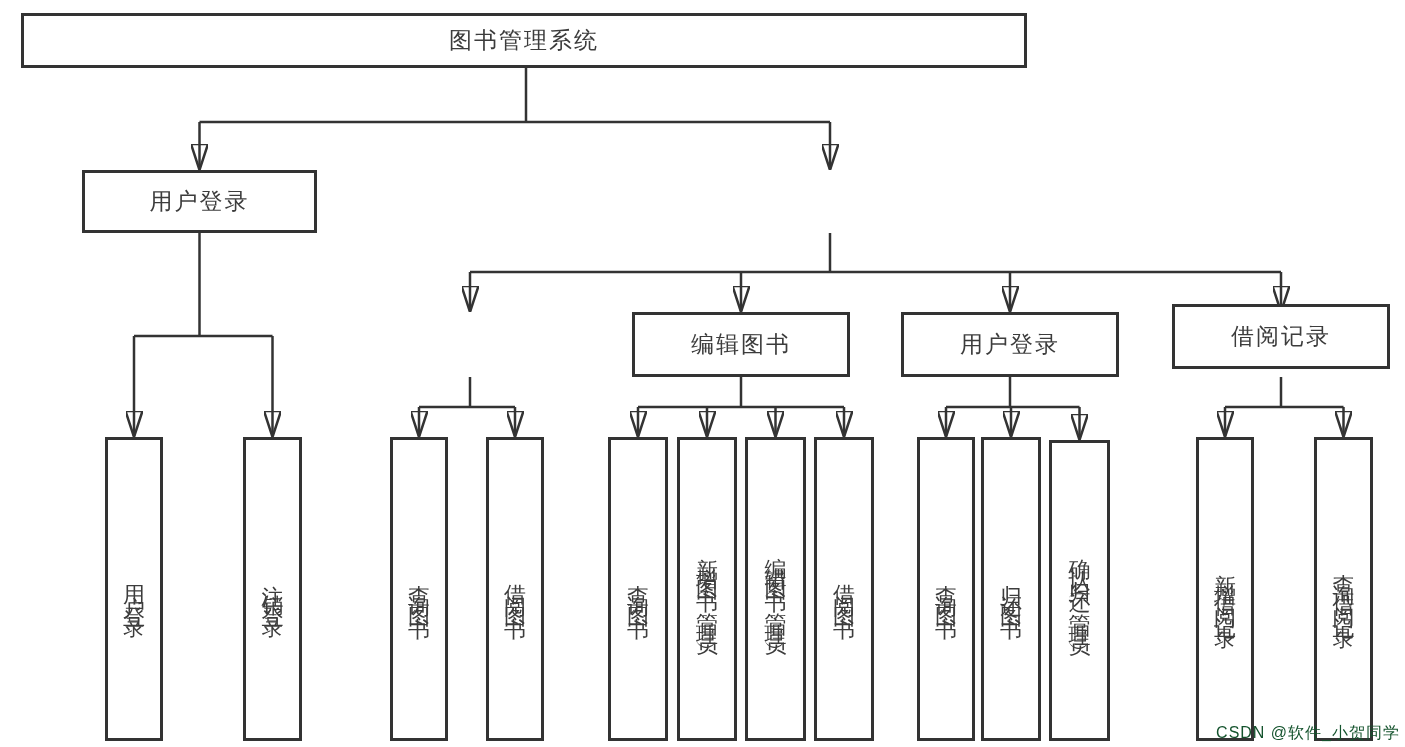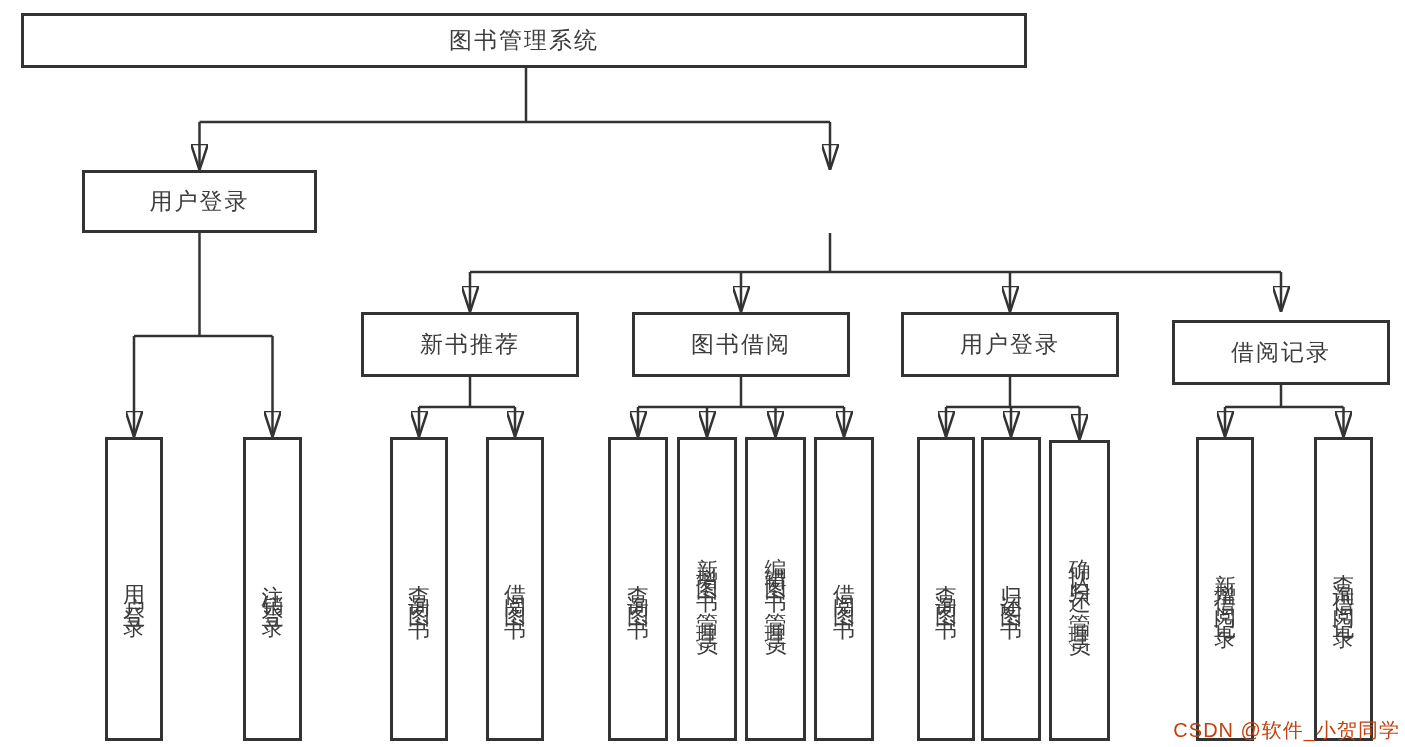--- a/index.html
+++ b/index.html
@@ -15,21 +15,21 @@
     display:flex; align-items:center; justify-content:center;
     text-align:center;
   }
   .h { font-size:23px; letter-spacing:2px; white-space:nowrap; }
   .v {
     writing-mode:vertical-rl; text-orientation:mixed;
     font-size:22px; letter-spacing:11px; line-height:1;
   }
   .watermark {
     position:absolute; right:5px; bottom:3px;
-    font-size:20px; letter-spacing:1px; color:#c2410c; white-space:nowrap;
+    font-size:16px; letter-spacing:1px; color:#14532d; white-space:nowrap;
   }
 </style>
 </head>
 <body>
 
 <div class="canvas">
 
   <svg class="connector-layer" width="1405" height="747" viewBox="0 0 1405 747" xmlns="http://www.w3.org/2000/svg">
     <defs>
       <marker id="arrow" markerUnits="userSpaceOnUse" markerWidth="26" markerHeight="17" viewBox="0 0 26 17" refX="25" refY="8.5" orient="auto">
@@ -89,24 +89,23 @@
       <path d="M1225 407 H1343.5"></path>
       <path d="M1225 407 V436" marker-end="url(#arrow)"></path>
       <path d="M1343.5 407 V436" marker-end="url(#arrow)"></path>
     </g>
   </svg>
 
   <div class="box h" style="left:21px; top:13px; width:1006px; height:55px;">图书管理系统</div>
 
   <div class="box h" style="left:82px; top:170px; width:235px; height:63px;">用户登录</div>
 
-  <div class="box h" style="left:361px; top:312px; width:218px; height:65px;">新书推荐</div>
-  <div class="box h" style="left:632px; top:312px; width:218px; height:65px;">图书借阅</div>
+  <div class="box h" style="left:632px; top:312px; width:218px; height:65px;">编辑图书</div>
   <div class="box h" style="left:901px; top:312px; width:218px; height:65px;">用户登录</div>
-  <div class="box h" style="left:1172px; top:320px; width:218px; height:65px;">借阅记录</div>
+  <div class="box h" style="left:1172px; top:304px; width:218px; height:65px;">借阅记录</div>
 
   <div class="box v" style="left:105px; top:437px; width:58px; height:304px;">用户登录</div>
   <div class="box v" style="left:243px; top:437px; width:59px; height:304px;">注销登录</div>
 
   <div class="box v" style="left:390px; top:437px; width:58px; height:304px;">查询图书</div>
   <div class="box v" style="left:486px; top:437px; width:58px; height:304px;">借阅图书</div>
 
   <div class="box v" style="left:608px; top:437px; width:60px; height:304px;">查询图书</div>
   <div class="box v" style="left:677px; top:437px; width:60px; height:304px;">新增图书（管理员）</div>
   <div class="box v" style="left:745px; top:437px; width:61px; height:304px;">编辑图书（管理员）</div>

